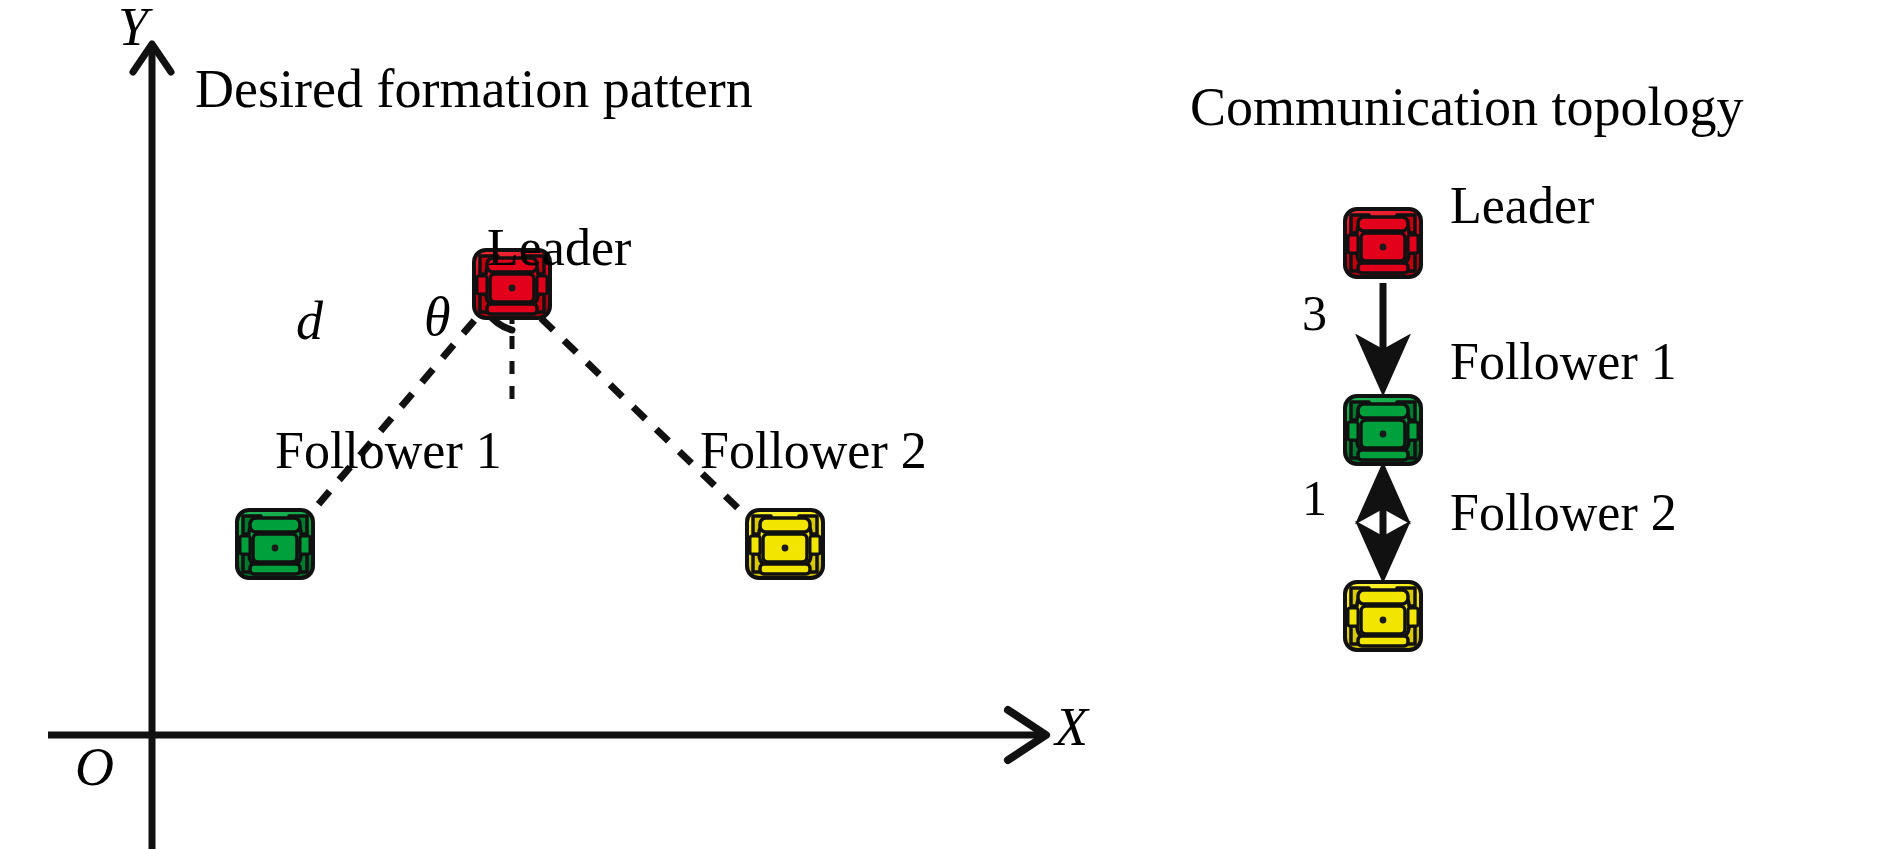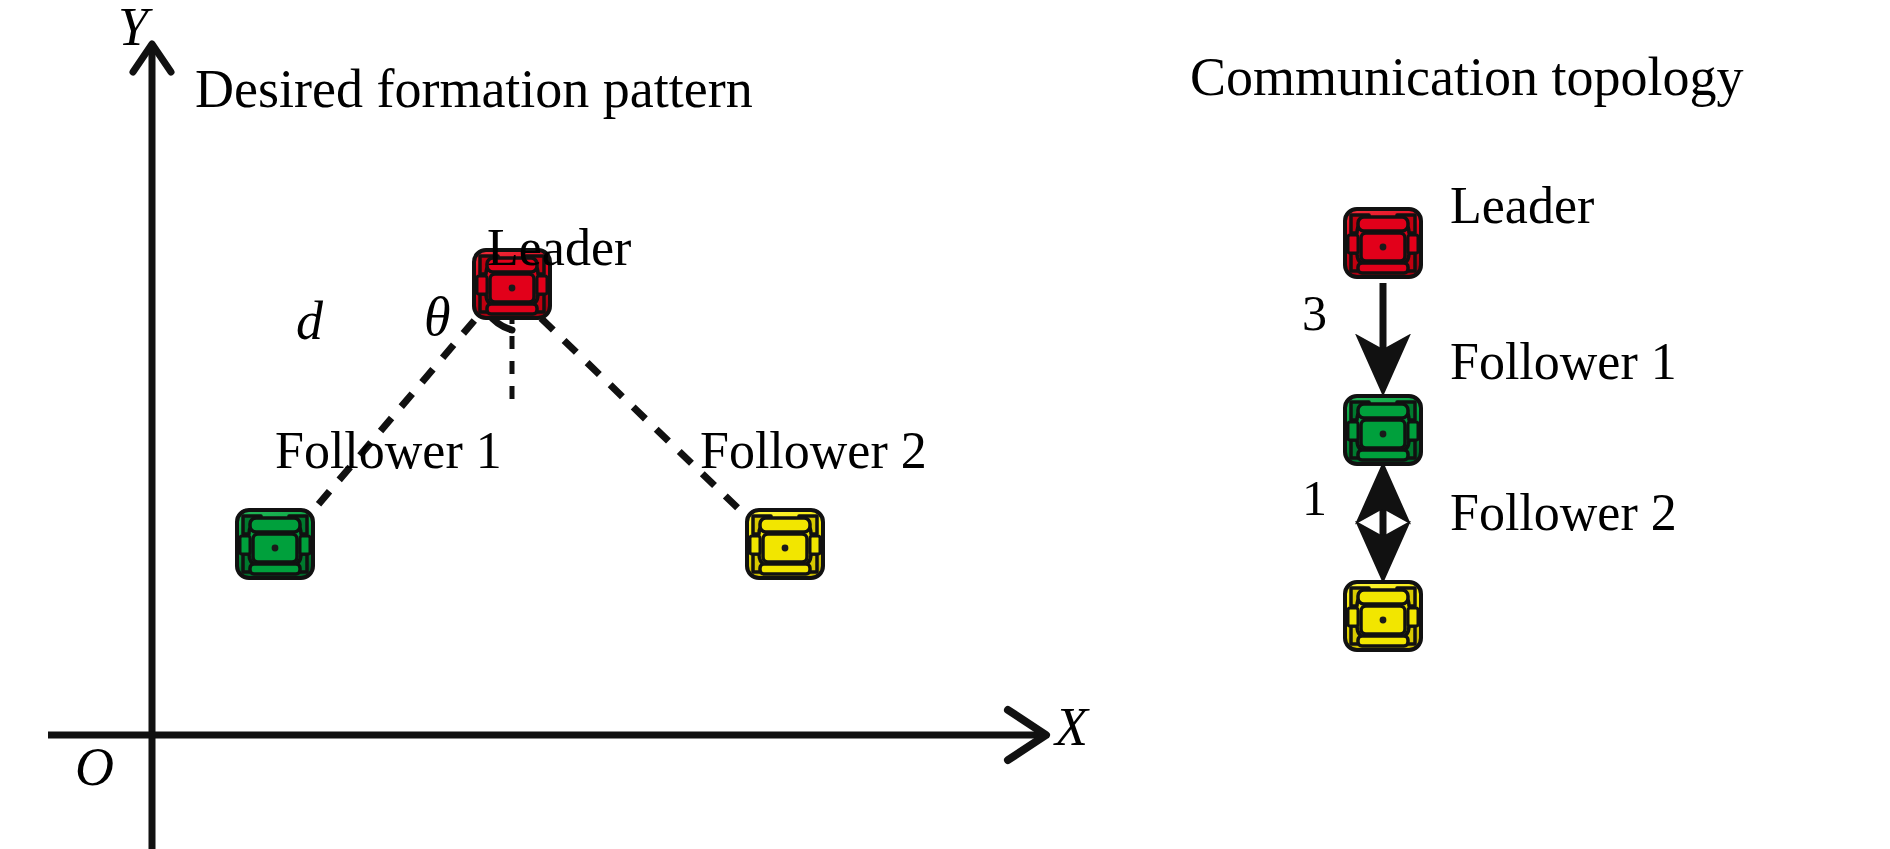--- a/index.html
+++ b/index.html
@@ -241,21 +241,21 @@
 
         <circle cx="40" cy="40" r="3.4" fill="#1a1a1a"></circle>
       </g>
   </svg>
 
   <div class="lbl axis-label" style="left:118px; top:0px;">Y</div>
   <div class="lbl axis-label" style="left:1055px; top:700px;">X</div>
   <div class="lbl axis-label" style="left:75px; top:740px;">O</div>
 
   <div class="lbl heading" style="left:195px; top:62px;">Desired formation pattern</div>
-  <div class="lbl heading" style="left:1190px; top:50px;">Communication topology</div>
+  <div class="lbl heading" style="left:1190px; top:80px;">Communication topology</div>
 
   <div class="lbl math-label" style="left:296px; top:294px;">d</div>
   <div class="lbl math-label" style="left:424px; top:290px;">θ</div>
 
   <div class="lbl node-label" style="left:487px; top:222px;">Leader</div>
   <div class="lbl node-label" style="left:275px; top:425px;">Follower 1</div>
   <div class="lbl node-label" style="left:700px; top:425px;">Follower 2</div>
 
   <div class="lbl node-label" style="left:1450px; top:180px;">Leader</div>
   <div class="lbl node-label" style="left:1450px; top:336px;">Follower 1</div>

